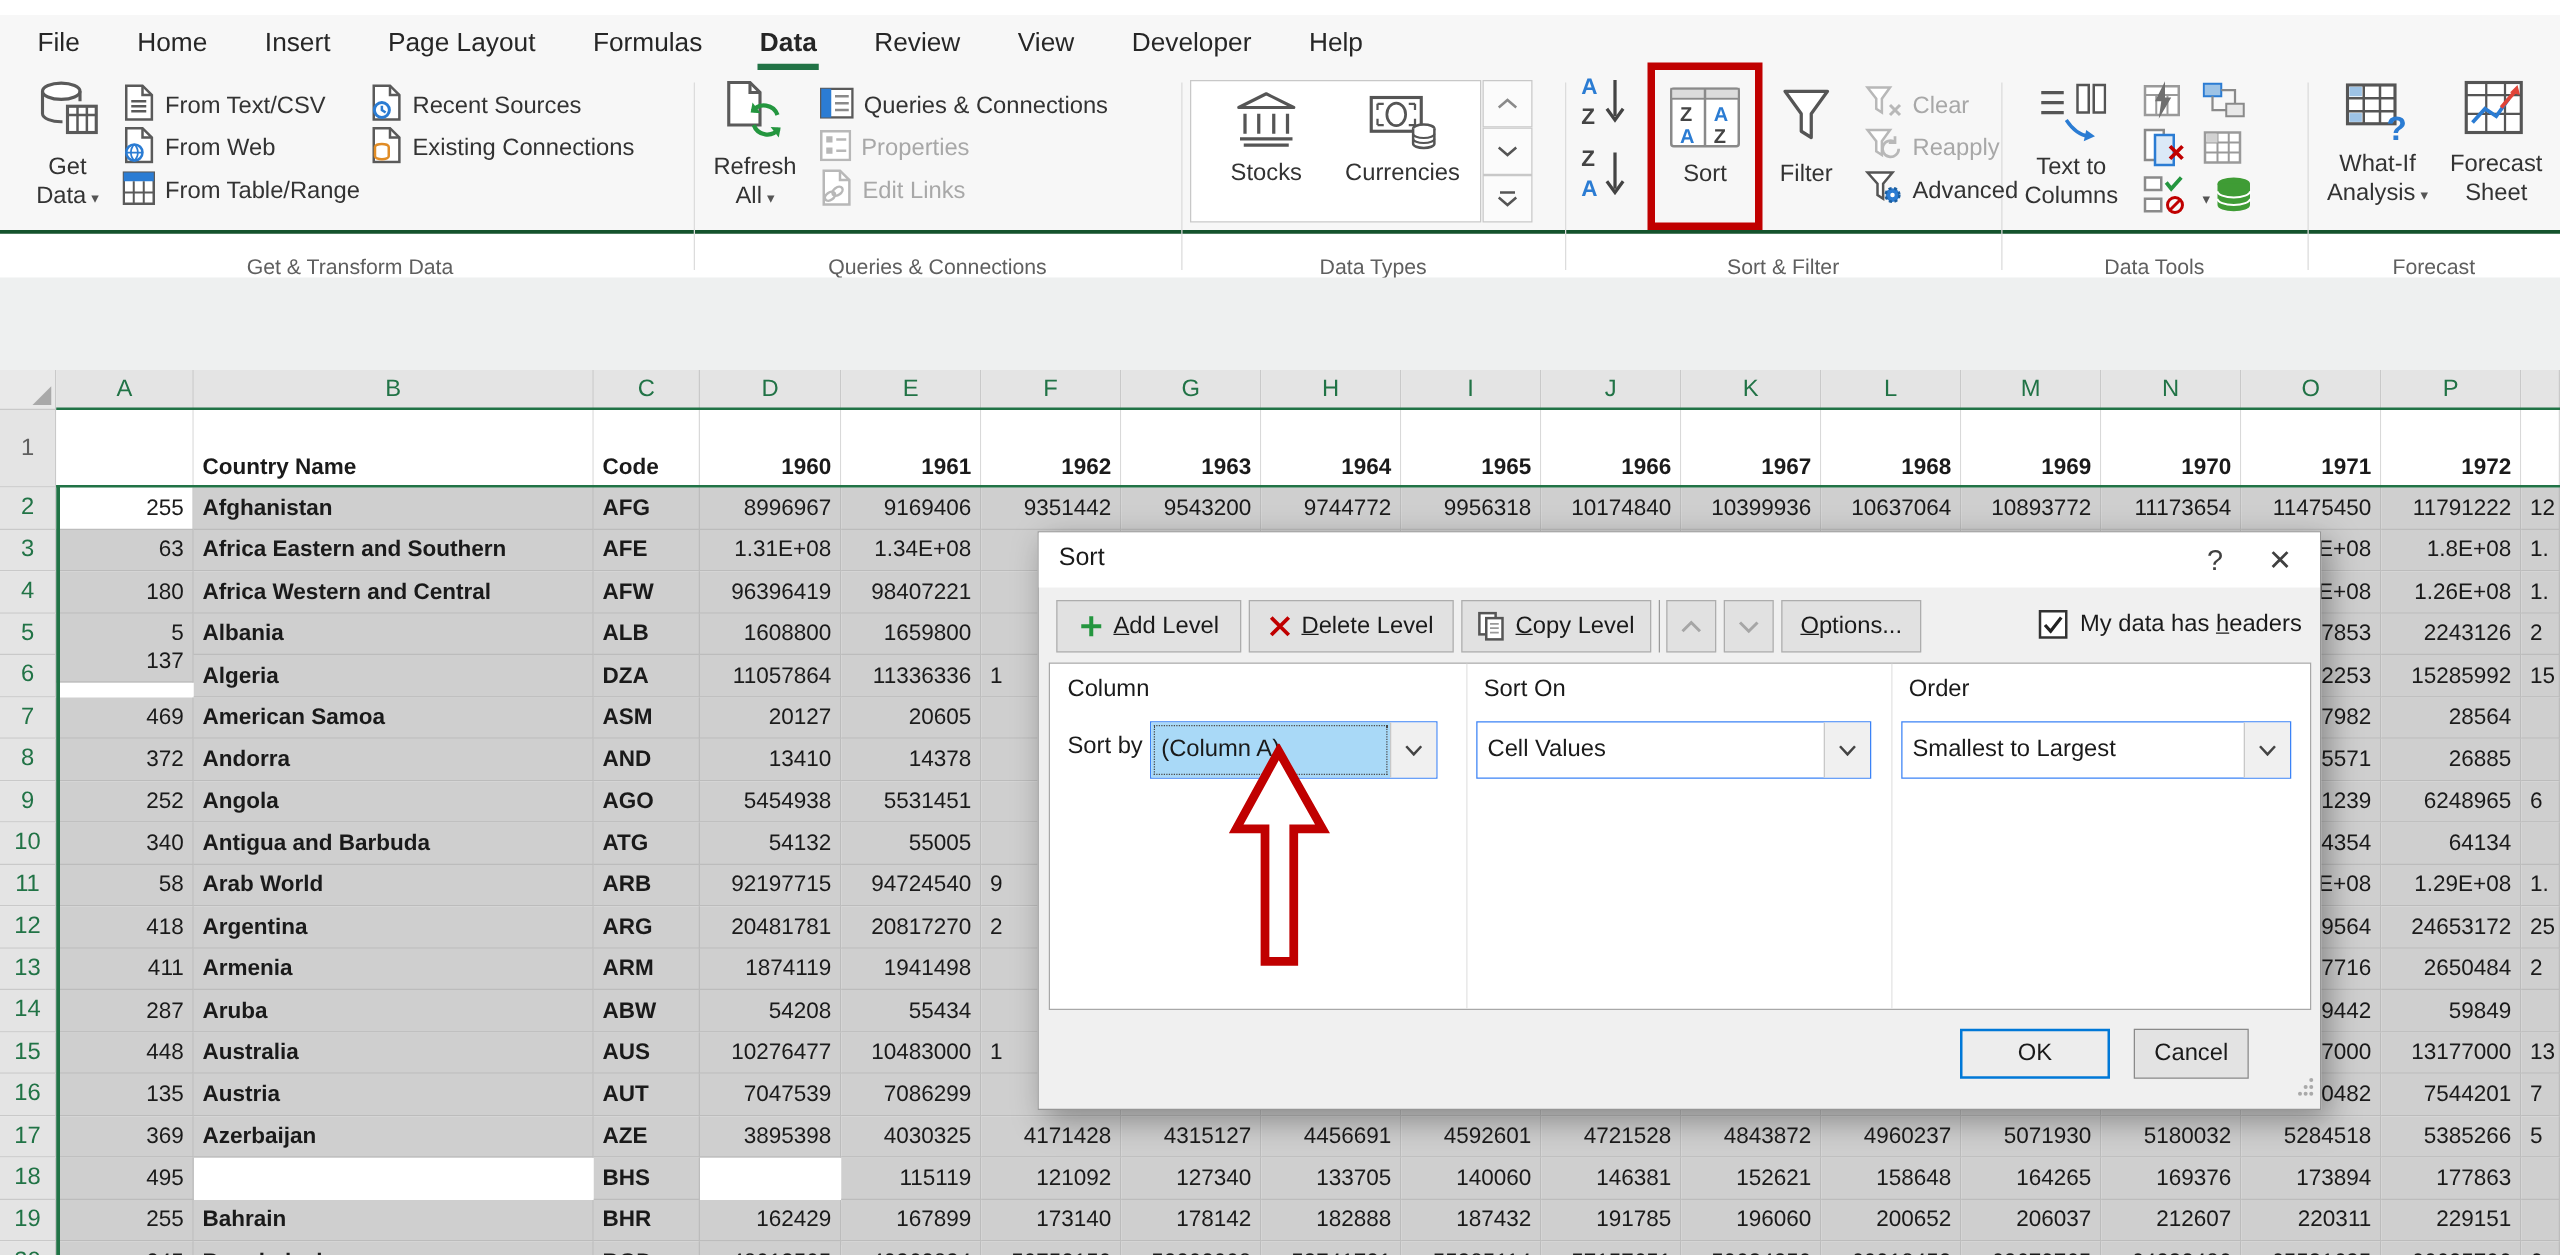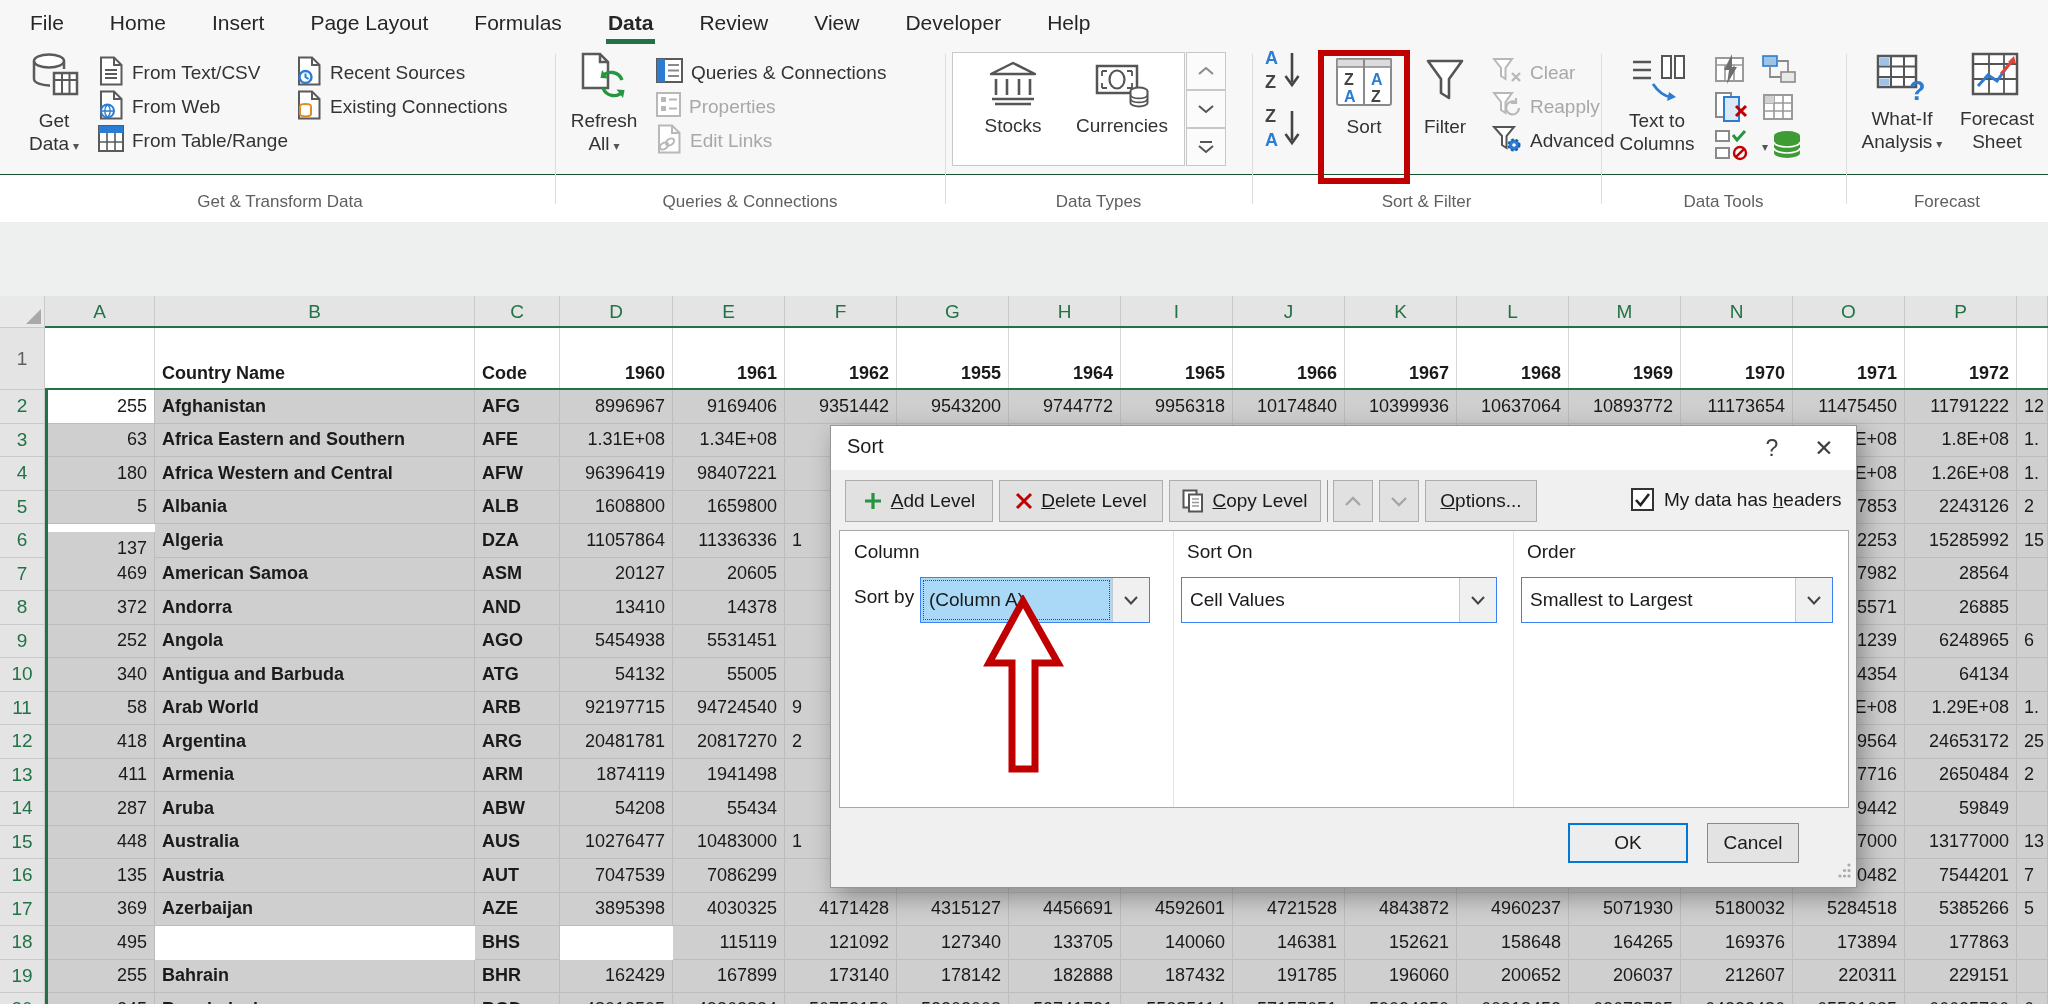--- a/index.html
+++ b/index.html
@@ -1,19 +1,19 @@
 <!DOCTYPE html>
 <html><head>
 <meta charset="utf-8">
 <style>
   html,body{margin:0;padding:0}
   body{width:2048px;height:1004px;overflow:hidden;position:relative;background:#fff;
        font-family:"Liberation Sans",sans-serif;color:#262626;}
   
-  .ribbon{position:absolute;left:0;top:0;width:2048px;height:175px;background:#f7f7f7;border-bottom:1px solid #14532d;box-sizing:border-box}
+  .ribbon{position:absolute;left:0;top:12px;width:2048px;height:175px;background:#f7f7f7;border-bottom:3px solid #14532d;box-sizing:border-box}
   .tabs{position:absolute;left:30px;top:0;height:46px;display:flex;gap:46px;align-items:center;font-size:21px;color:#262626}
   .tab{position:relative;height:46px;display:flex;align-items:center;cursor:default;white-space:nowrap}
   .tab.active{font-weight:700}
   .tab.active::after{content:"";position:absolute;left:-2px;right:-2px;bottom:2px;height:5px;background:#217346}
   .gsep{position:absolute;top:54px;height:150px;width:1px;background:#dcdcdc}
   .glabel{position:absolute;top:192px;font-size:17px;color:#5f5f5f;text-align:center;white-space:nowrap}
   .rsm{position:absolute;display:flex;align-items:center;gap:8px;font-size:19px;color:#333;white-space:nowrap;height:30px}
   .rsm.dis{color:#a8a8a8}
   .rbig{position:absolute;display:flex;flex-direction:column;align-items:center;font-size:19px;color:#333;line-height:23px;text-align:center}
   .caret{font-size:12px;color:#555;margin-left:4px}
@@ -421,21 +421,21 @@
     <div class="ch" style="left: 1793px; top: 0px; width: 112px; height: 32px;">O</div>
     <div class="ch" style="left: 1905px; top: 0px; width: 112px; height: 32px;">P</div>
     <div class="ch" style="left: 2017px; top: 0px; width: 31px; height: 32px;"></div>
     <div class="rh r1" style="left: 0px; top: 32px; width: 45px; height: 62px;">1</div>
     <div class="cell r1 num" style="left: 45px; top: 32px; width: 110px; height: 62px;"></div>
     <div class="cell r1" style="left: 155px; top: 32px; width: 320px; height: 62px;">Country Name</div>
     <div class="cell r1" style="left: 475px; top: 32px; width: 85px; height: 62px;">Code</div>
     <div class="cell r1 num" style="left: 560px; top: 32px; width: 113px; height: 62px;">1960</div>
     <div class="cell r1 num" style="left: 673px; top: 32px; width: 112px; height: 62px;">1961</div>
     <div class="cell r1 num" style="left: 785px; top: 32px; width: 112px; height: 62px;">1962</div>
-    <div class="cell r1 num" style="left: 897px; top: 32px; width: 112px; height: 62px;">1955</div>
+    <div class="cell r1 num" style="left: 897px; top: 32px; width: 112px; height: 62px;">1963</div>
     <div class="cell r1 num" style="left: 1009px; top: 32px; width: 112px; height: 62px;">1964</div>
     <div class="cell r1 num" style="left: 1121px; top: 32px; width: 112px; height: 62px;">1965</div>
     <div class="cell r1 num" style="left: 1233px; top: 32px; width: 112px; height: 62px;">1966</div>
     <div class="cell r1 num" style="left: 1345px; top: 32px; width: 112px; height: 62px;">1967</div>
     <div class="cell r1 num" style="left: 1457px; top: 32px; width: 112px; height: 62px;">1968</div>
     <div class="cell r1 num" style="left: 1569px; top: 32px; width: 112px; height: 62px;">1969</div>
     <div class="cell r1 num" style="left: 1681px; top: 32px; width: 112px; height: 62px;">1970</div>
     <div class="cell r1 num" style="left: 1793px; top: 32px; width: 112px; height: 62px;">1971</div>
     <div class="cell r1 num" style="left: 1905px; top: 32px; width: 112px; height: 62px;">1972</div>
     <div class="cell r1 num" style="left: 2017px; top: 32px; width: 31px; height: 62px;"></div>
@@ -505,21 +505,21 @@
     <div class="cell sel num" style="left: 1121px; top: 194.5px; width: 112px; height: 33.5px;"></div>
     <div class="cell sel num" style="left: 1233px; top: 194.5px; width: 112px; height: 33.5px;"></div>
     <div class="cell sel num" style="left: 1345px; top: 194.5px; width: 112px; height: 33.5px;"></div>
     <div class="cell sel num" style="left: 1457px; top: 194.5px; width: 112px; height: 33.5px;"></div>
     <div class="cell sel num" style="left: 1569px; top: 194.5px; width: 112px; height: 33.5px;"></div>
     <div class="cell sel num" style="left: 1681px; top: 194.5px; width: 112px; height: 33.5px;"></div>
     <div class="cell sel num" style="left: 1793px; top: 194.5px; width: 112px; height: 33.5px;">2187853</div>
     <div class="cell sel num" style="left: 1905px; top: 194.5px; width: 112px; height: 33.5px;">2243126</div>
     <div class="cell sel pl" style="left: 2017px; top: 194.5px; width: 31px; height: 33.5px;">2</div>
     <div class="rh" style="left: 0px; top: 228px; width: 45px; height: 33.5px;">6</div>
-    <div class="cell sel num" style="left: 45px; top: 236px; width: 110px; height: 33.5px;">137</div>
+    <div class="cell sel num" style="left: 45px; top: 216px; width: 110px; height: 33.5px;">137</div>
     <div class="cell sel bold" style="left: 155px; top: 228px; width: 320px; height: 33.5px;">Algeria</div>
     <div class="cell sel bold" style="left: 475px; top: 228px; width: 85px; height: 33.5px;">DZA</div>
     <div class="cell sel num" style="left: 560px; top: 228px; width: 113px; height: 33.5px;">11057864</div>
     <div class="cell sel num" style="left: 673px; top: 228px; width: 112px; height: 33.5px;">11336336</div>
     <div class="cell sel pl" style="left: 785px; top: 228px; width: 112px; height: 33.5px;">1</div>
     <div class="cell sel num" style="left: 897px; top: 228px; width: 112px; height: 33.5px;"></div>
     <div class="cell sel num" style="left: 1009px; top: 228px; width: 112px; height: 33.5px;"></div>
     <div class="cell sel num" style="left: 1121px; top: 228px; width: 112px; height: 33.5px;"></div>
     <div class="cell sel num" style="left: 1233px; top: 228px; width: 112px; height: 33.5px;"></div>
     <div class="cell sel num" style="left: 1345px; top: 228px; width: 112px; height: 33.5px;"></div>

